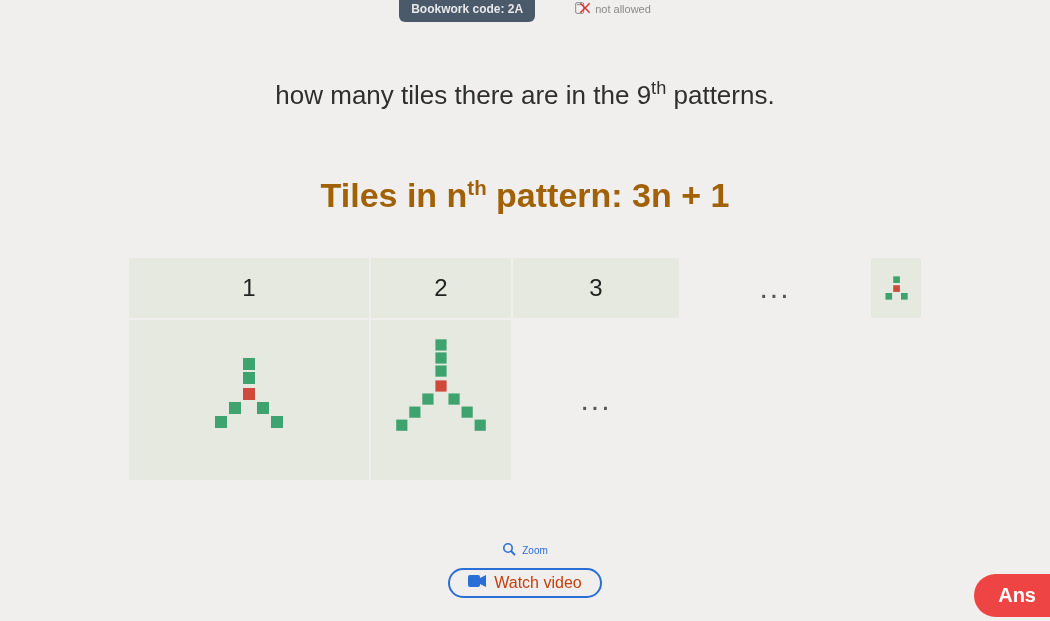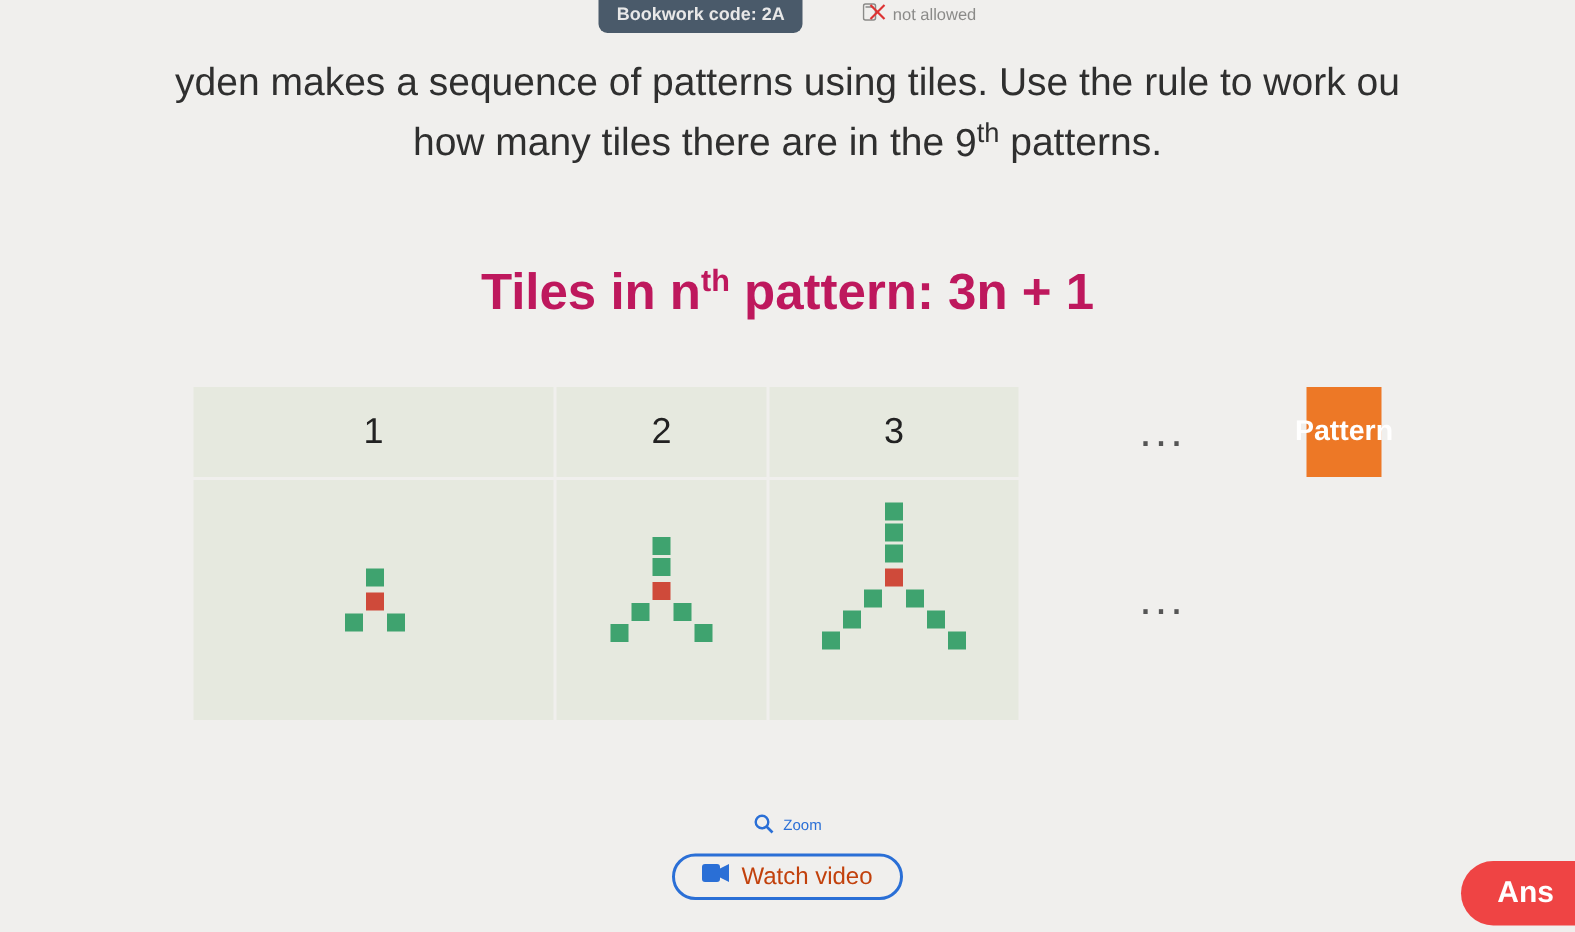--- a/index.html
+++ b/index.html
@@ -49,21 +49,21 @@
     color: #2f2f2f;
   }
   .question sup { font-size: 0.7em; }
   .formula {
     position: absolute;
     top: 176px;
     left: 0; right: 0;
     text-align: center;
     font-size: 34px;
     font-weight: 700;
-    color: #be185d;
+    color: #a16207;
   }
   .formula sup { font-size: 0.6em; }
   .table-wrap {
     position: absolute;
     top: 258px;
     left: 50%;
     transform: translateX(-50%);
     display: grid;
     grid-template-columns: 240px 140px 166px 188px 50px;
     grid-template-rows: 60px 160px;
@@ -153,36 +153,35 @@
           <line x1="3" y1="4" x2="11" y2="4" stroke="#8a8a88" stroke-width="1.5"></line>
           <line x1="8" y1="2" x2="22" y2="16" stroke="#d33" stroke-width="2.2"></line>
           <line x1="22" y1="2" x2="8" y2="16" stroke="#d33" stroke-width="2.2"></line>
         </svg>
     </span>
     <span>not allowed</span>
   </div>
 </div>
 
 <div class="question">
-  <span>yden makes a sequence of patterns using tiles. Use the rule to work ou</span><br>
+  <br>
   <span>how many tiles there are in the </span><span><span>9</span><sup>th</sup></span><span> patterns.</span>
 </div>
 
 <div class="formula">
   <span>Tiles in n</span><sup>th</sup><span> pattern: 3n + 1</span>
 </div>
 
 <div class="table-wrap">
 
   <div class="ncell">1</div>
   <div class="ncell">2</div>
   <div class="ncell">3</div>
   <div class="dcell">...</div>
 
-  <div class="hcell">Pattern</div>
 
   <div class="pcell">
     <svg class="pattern-svg" width="90" height="90" viewBox="0 0 90 90">
       <rect x="40" y="24" width="12" height="12" fill="#3fa36f"></rect>
       <rect x="40" y="40" width="12" height="12" fill="#cf4a3a"></rect>
       <rect x="26" y="54" width="12" height="12" fill="#3fa36f"></rect>
       <rect x="54" y="54" width="12" height="12" fill="#3fa36f"></rect>
     </svg>
   </div>
 

